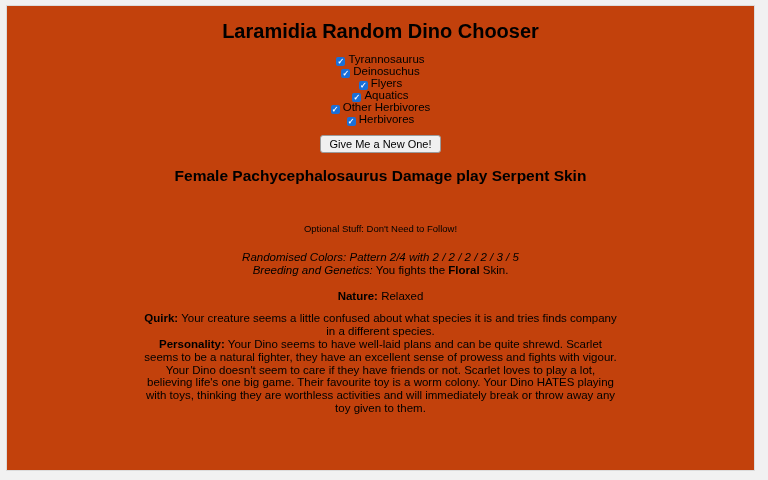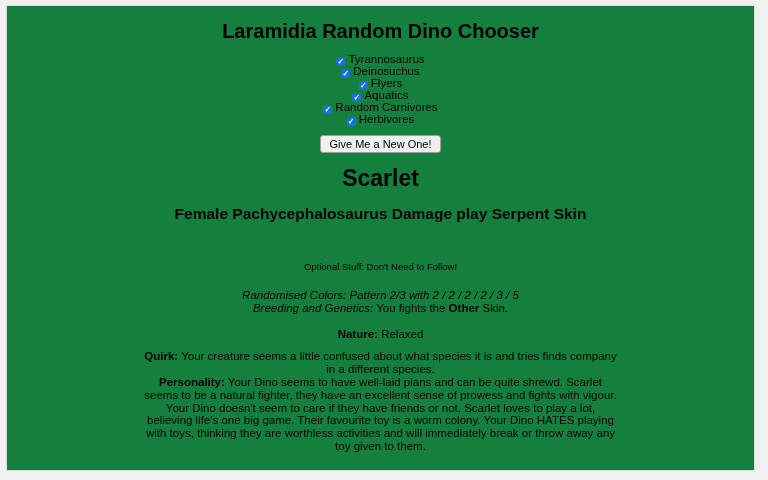--- a/index.html
+++ b/index.html
@@ -10,21 +10,21 @@
     background: #f1f1f1;
     font-family: "Liberation Sans", sans-serif;
     color: #000;
   }
   .viewport {
     position: absolute;
     left: 6px;
     top: 5px;
     width: 747px;
     height: 464px;
-    background: #15803d;
+    background: #c2410c;
     border: 1px solid #dcdcdc;
     overflow: hidden;
     text-align: center;
   }
   .page-title {
     font-size: 20px;
     font-weight: bold;
     margin: 14px 0 0 0;
     line-height: 23px;
   }
@@ -113,38 +113,37 @@
     <div class="checkbox-row">
       <span class="checkbox"><span class="check">✓</span></span><span>Deinosuchus</span>
     </div>
     <div class="checkbox-row">
       <span class="checkbox"><span class="check">✓</span></span><span>Flyers</span>
     </div>
     <div class="checkbox-row">
       <span class="checkbox"><span class="check">✓</span></span><span>Aquatics</span>
     </div>
     <div class="checkbox-row">
-      <span class="checkbox"><span class="check">✓</span></span><span>Random Carnivores</span>
+      <span class="checkbox"><span class="check">✓</span></span><span>Other Herbivores</span>
     </div>
     <div class="checkbox-row">
       <span class="checkbox"><span class="check">✓</span></span><span>Herbivores</span>
     </div>
   </div>
 
   <button class="new-one-button">Give Me a New One!</button>
 
-  <h2 class="dino-name">Scarlet</h2>
 
   <h3 class="dino-description">Female Pachycephalosaurus Damage play Serpent Skin</h3>
 
   <div class="optional-note">Optional Stuff: Don't Need to Follow!</div>
 
   <div class="body-text genetics">
-    <div class="italic">Randomised Colors: Pattern 2/3 with 2 / 2 / 2 / 2 / 3 / 5</div>
-    <div><span class="italic">Breeding and Genetics:</span><span> You fights the </span><span class="bold">Other</span><span> Skin.</span></div>
+    <div class="italic">Randomised Colors: Pattern 2/4 with 2 / 2 / 2 / 2 / 3 / 5</div>
+    <div><span class="italic">Breeding and Genetics:</span><span> You fights the </span><span class="bold">Floral</span><span> Skin.</span></div>
   </div>
 
   <div class="body-text nature"><span class="bold">Nature:</span><span> Relaxed</span></div>
 
   <div class="body-text quirk"><span class="bold">Quirk:</span><span> Your creature seems a little confused about what species it is and tries finds company in a different species.</span></div>
 
   <div class="body-text personality"><span class="bold">Personality:</span><span> Your Dino seems to have well-laid plans and can be quite shrewd. Scarlet seems to be a natural fighter, they have an excellent sense of prowess and fights with vigour. Your Dino doesn't seem to care if they have friends or not. Scarlet loves to play a lot, believing life's one big game. Their favourite toy is a worm colony. Your Dino HATES playing with toys, thinking they are worthless activities and will immediately break or throw away any toy given to them.</span></div>
 
   
 

